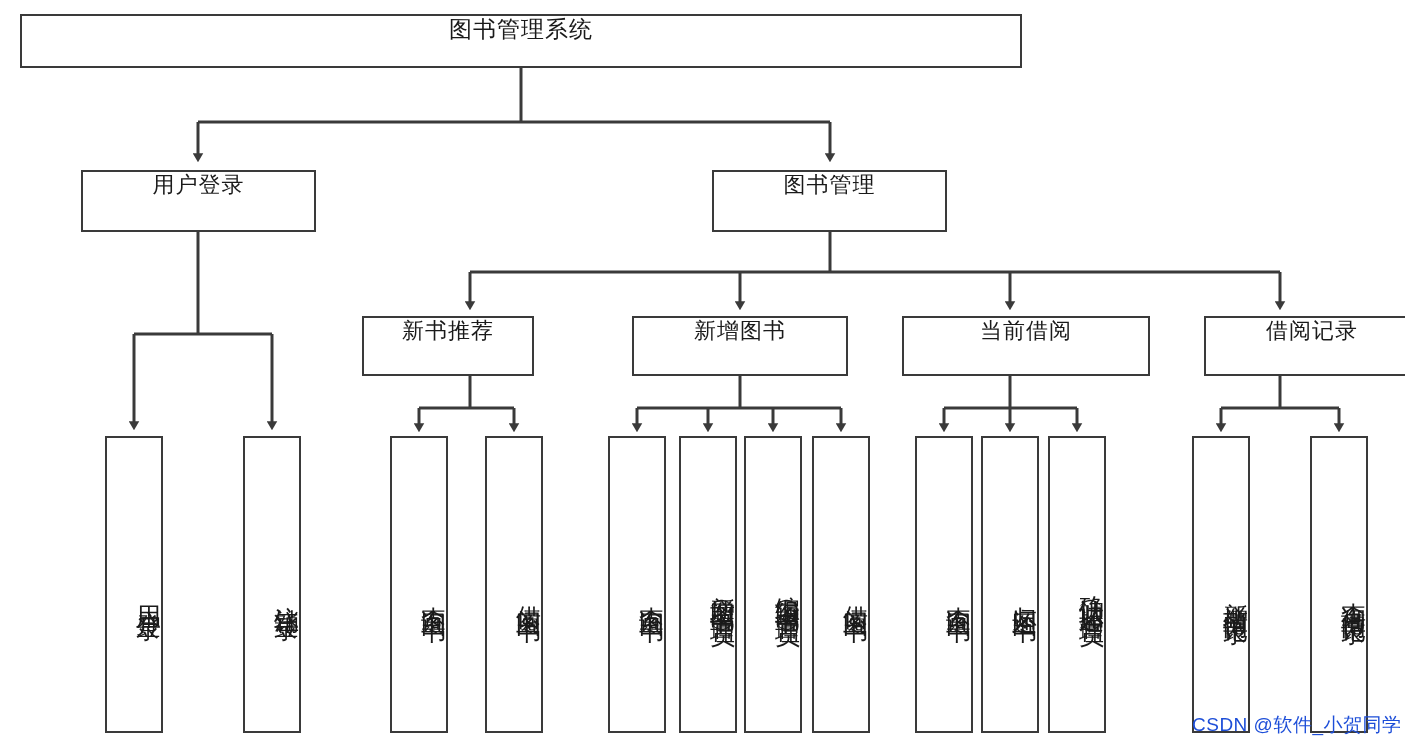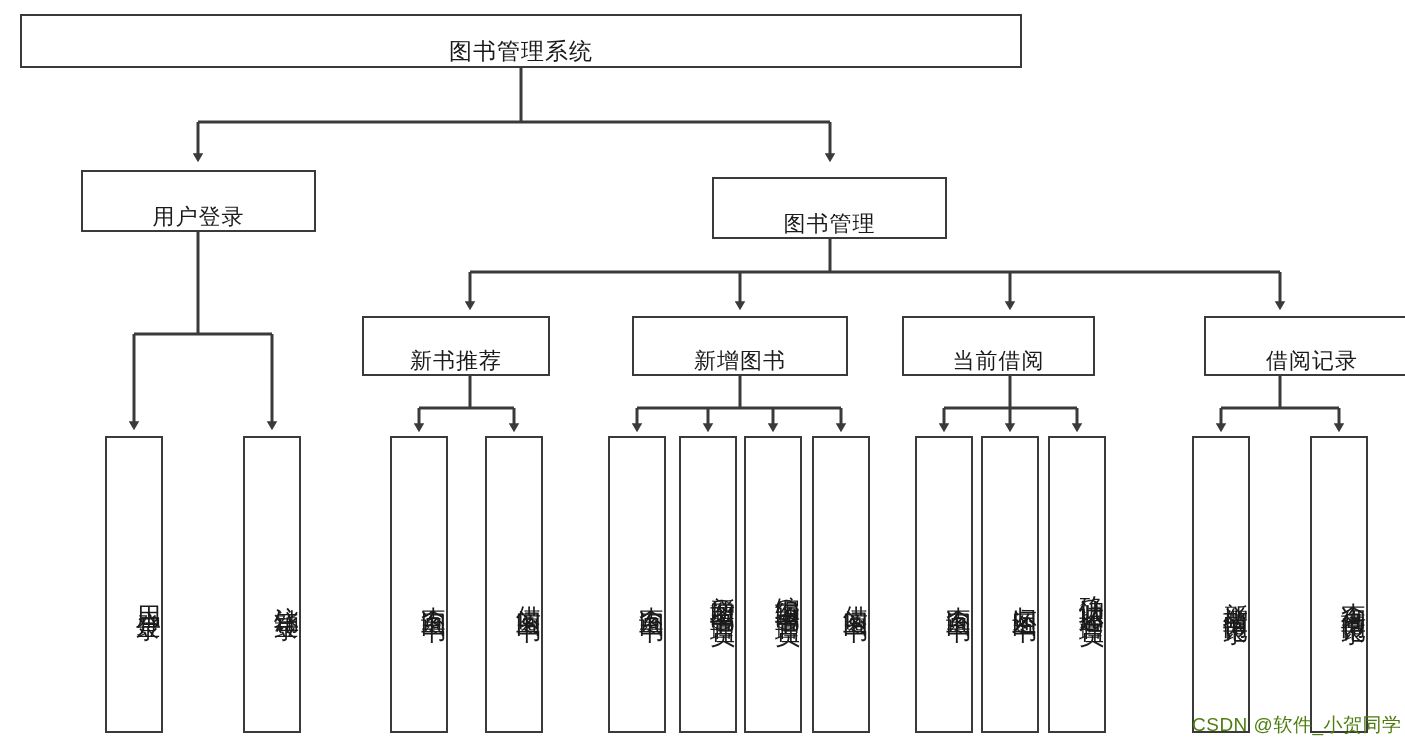--- a/index.html
+++ b/index.html
@@ -23,21 +23,21 @@
     top: 0;
     width: 1405px;
     height: 747px;
   }
   .node {
     position: absolute;
     box-sizing: border-box;
     border: 2.5px solid #3a3a3a;
     background: #ffffff;
     display: flex;
-    align-items: flex-end;
+    align-items: flex-start;
     justify-content: center;
     color: #1a1a1a;
   }
   .node.horiz {
     font-size: 22px;
     letter-spacing: 1px;
     line-height: 1.2;
   }
   .node.root {
     font-size: 23px;
@@ -53,21 +53,21 @@
     line-height: 1;
   }
   .node.vert .vlabel {
     writing-mode: vertical-rl;
     text-orientation: upright;
     white-space: nowrap;
   }
   .watermark {
     position: absolute;
     font-size: 19px;
-    color: #4d7c0f;
+    color: #1d4ed8;
     white-space: nowrap;
     letter-spacing: 0.5px;
   }
 </style>
 </head>
 <body>
 
 <div id="canvas">
 
   <svg id="edges" viewBox="0 0 1405 747" xmlns="http://www.w3.org/2000/svg">
@@ -120,31 +120,31 @@
     </g>
   </svg>
 
   <div class="node horiz root" style="left:20px; top:14px; width:1002px; height:54px;">
     <span>图书管理系统</span>
   </div>
 
   <div class="node horiz" style="left:81px; top:170px; width:235px; height:62px;">
     <span>用户登录</span>
   </div>
-  <div class="node horiz" style="left:712px; top:177px; width:235px; height:62px;">
+  <div class="node horiz" style="left:712px; top:170px; width:235px; height:62px;">
     <span>图书管理</span>
   </div>
 
-  <div class="node horiz" style="left:362px; top:316px; width:188px; height:60px;">
+  <div class="node horiz" style="left:362px; top:316px; width:172px; height:60px;">
     <span>新书推荐</span>
   </div>
   <div class="node horiz" style="left:632px; top:316px; width:216px; height:60px;">
     <span>新增图书</span>
   </div>
-  <div class="node horiz" style="left:902px; top:316px; width:193px; height:60px;">
+  <div class="node horiz" style="left:902px; top:316px; width:248px; height:60px;">
     <span>当前借阅</span>
   </div>
   <div class="node horiz" style="left:1172px; top:316px; width:216px; height:60px;margin-left:32px;">
     <span>借阅记录</span>
   </div>
 
   <div class="node vert" style="left:105px; top:436px; width:58px; height:297px;">
     <span class="vlabel">用户登录</span>
   </div>
   <div class="node vert" style="left:243px; top:436px; width:58px; height:297px;">

